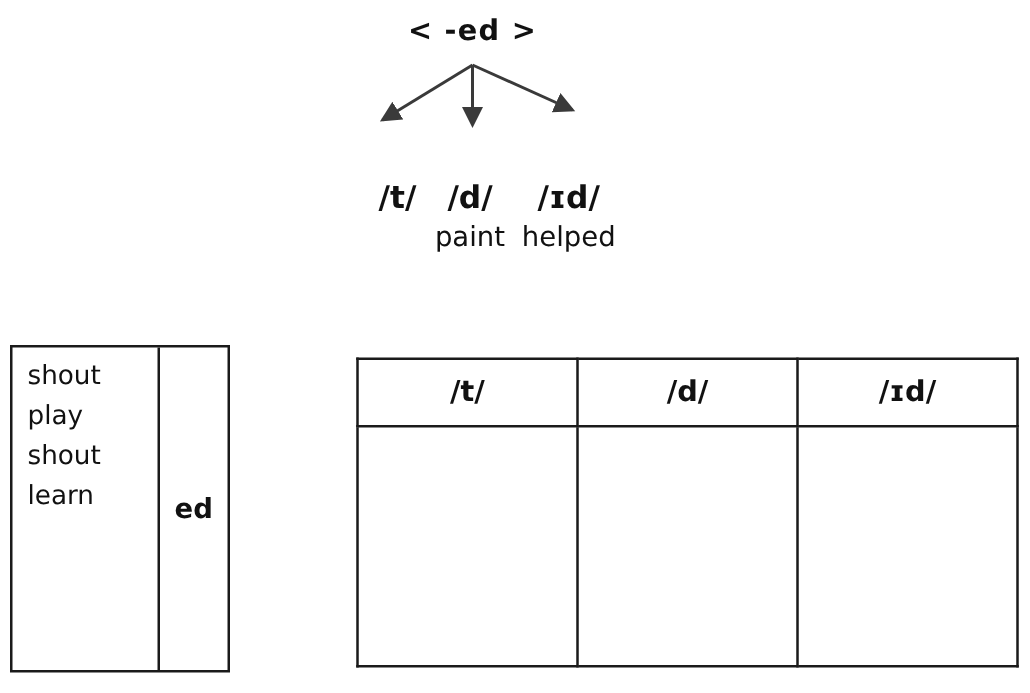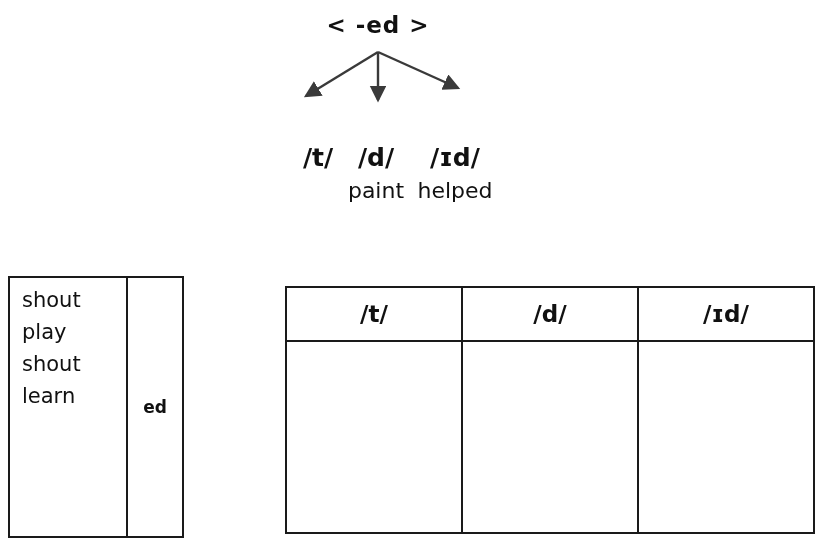--- a/index.html
+++ b/index.html
@@ -79,21 +79,21 @@
     font-size: 21px;
     font-weight: 500;
     line-height: 32px;
     white-space: nowrap;
   }
   .suffix-cell {
     flex: 1;
     display: flex;
     align-items: center;
     justify-content: center;
-    font-size: 17px;
+    font-size: 22px;
     font-weight: 600;
   }
 
   
   .sort-table {
     position: absolute;
     left: 285px;
     top: 286px;
     width: 530px;
     height: 248px;

